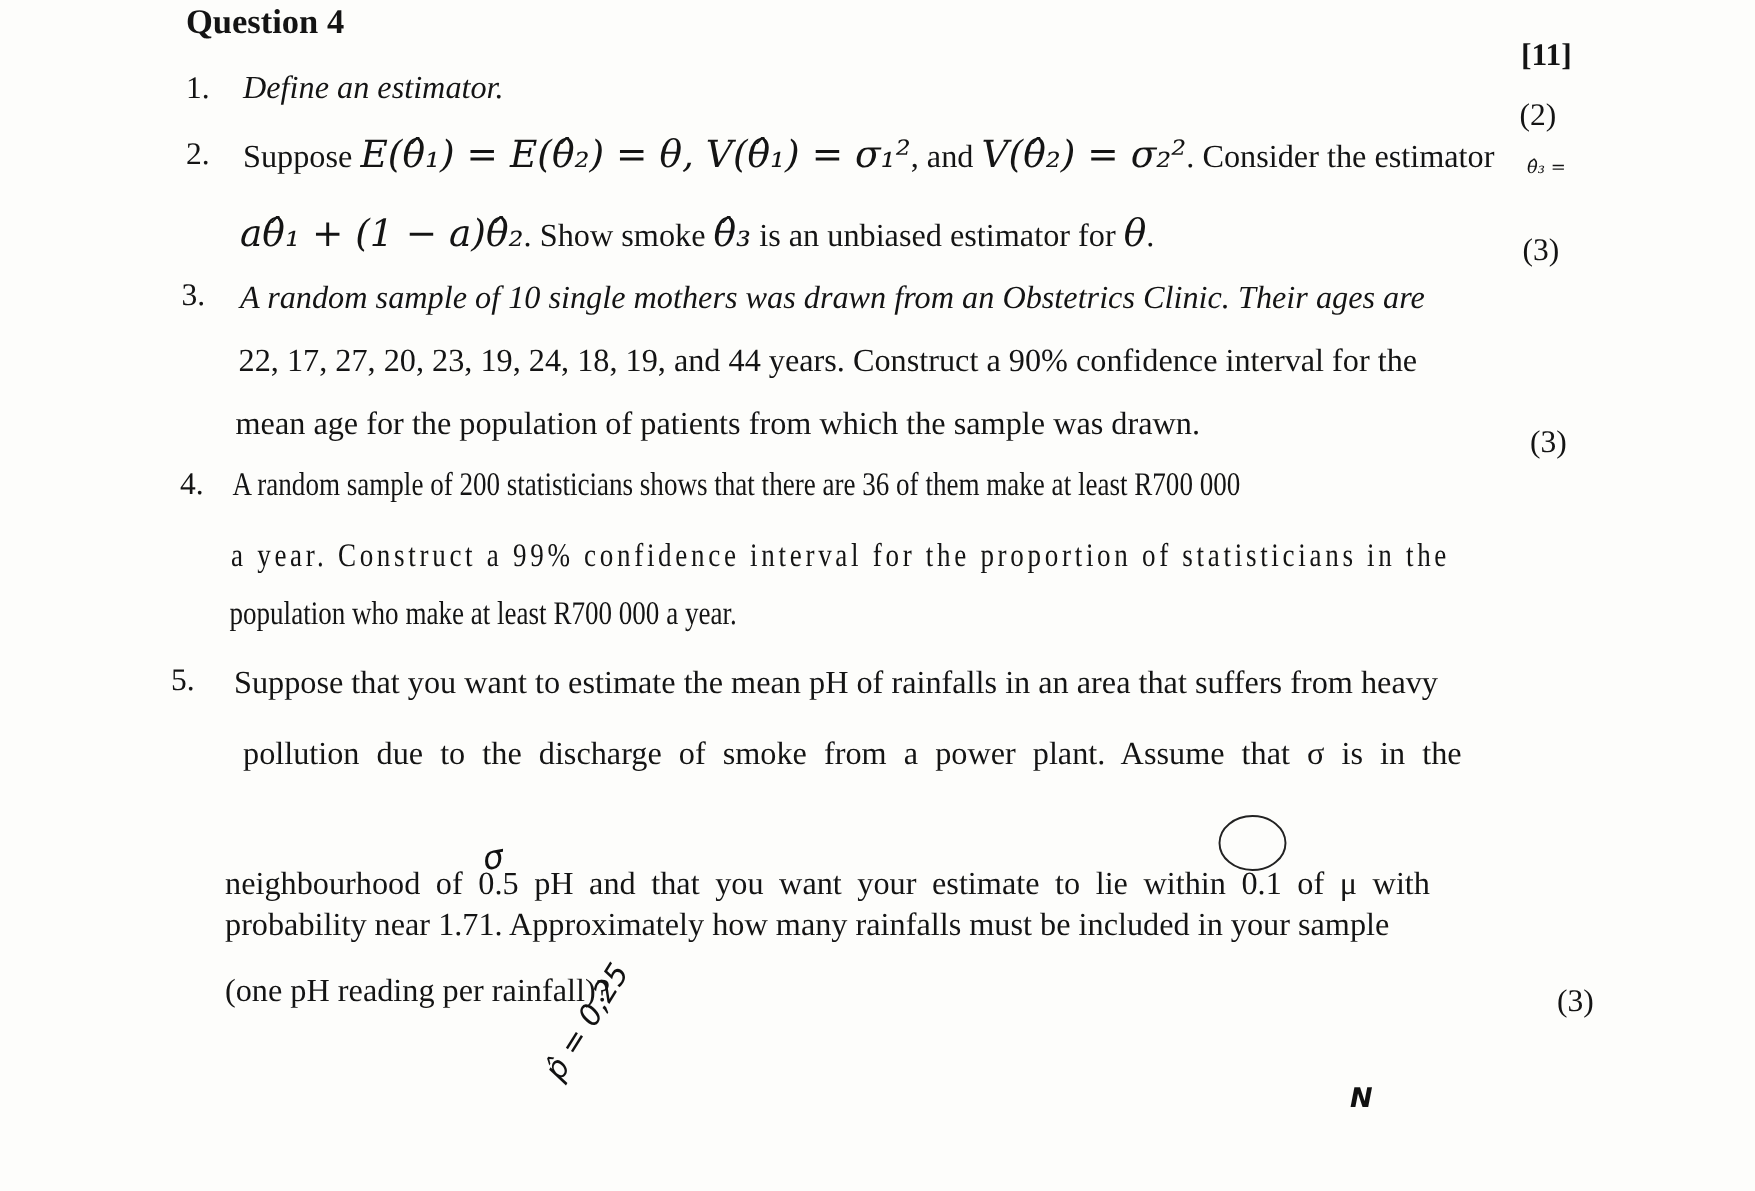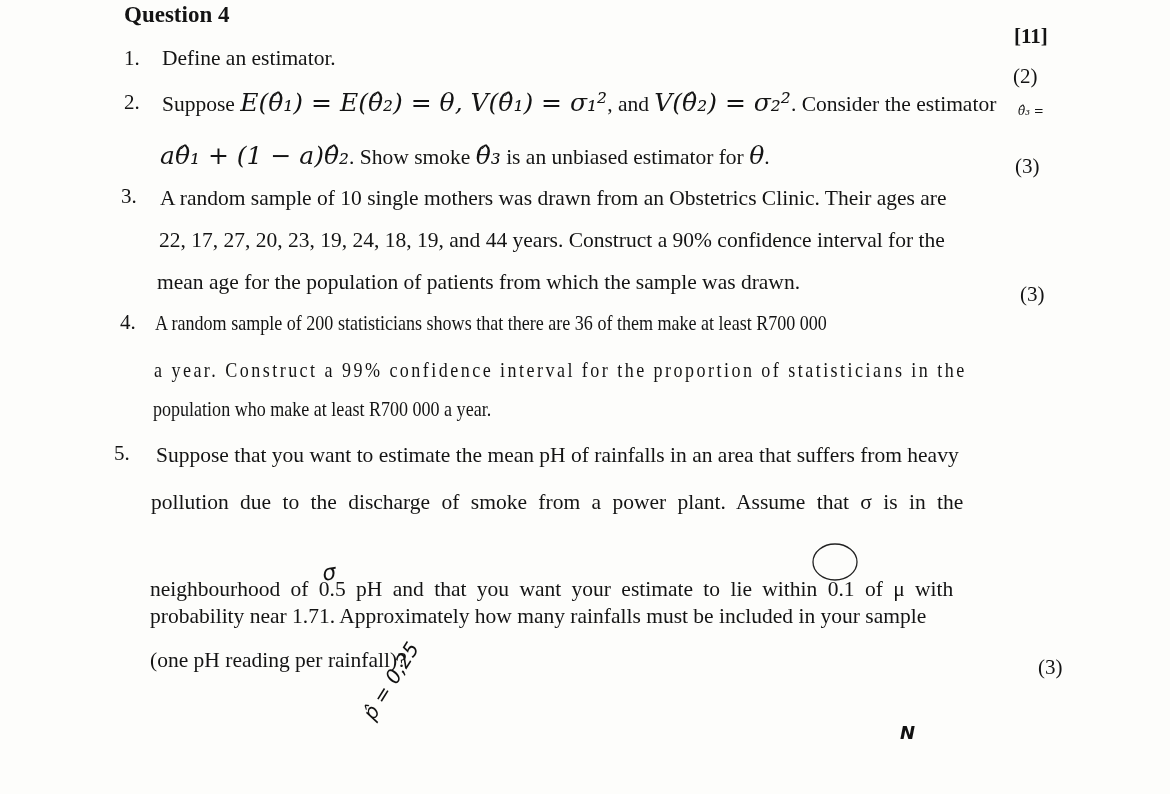--- a/index.html
+++ b/index.html
@@ -19,47 +19,47 @@
   .cond { transform:scaleX(0.82); transform-origin:left center; font-size:22px; }
   .hand { font-family:"DejaVu Sans", sans-serif; font-style:italic; color:#111; }
 </style>
 </head>
 <body>
 
 <div class="abs title">Question 4</div>
 <div class="abs marks" style="left:1014px;top:24px;font-weight:bold;">[11]</div>
 
 <div class="abs num" style="left:124px;top:46px;">1.</div>
-<div class="abs line" style="left:162px;top:46px;">Define an estimator.</div>
+<div class="abs line" style="left:162px;top:46px;font-style:italic;">Define an estimator.</div>
 <div class="abs marks" style="left:1013px;top:64px;">(2)</div>
 
 <div class="abs num" style="left:124px;top:90px;">2.</div>
 <div class="abs line" style="left:162px;top:88px;">
   <span>Suppose </span><span class="math">E(θ̂₁) = E(θ̂₂) = θ, V(θ̂₁) = σ₁²</span><span>, and </span><span class="math">V(θ̂₂) = σ₂²</span><span>. Consider the estimator</span>
 </div>
 <div class="abs math" style="left:1018px;top:104px;font-size:12px;">θ̂₃ =</div>
 <div class="abs line" style="left:160px;top:141px;">
   <span class="math">aθ̂₁ + (1 − a)θ̂₂</span><span>. Show smoke </span><span class="math">θ̂₃</span><span> is an unbiased estimator for </span><span class="math">θ</span><span>.</span>
 </div>
 <div class="abs marks" style="left:1015px;top:154px;">(3)</div>
 
 <div class="abs num" style="left:121px;top:184px;">3.</div>
-<div class="abs line" style="left:160px;top:186px;">A random sample of 10 single mothers was drawn from an Obstetrics Clinic. Their ages are</div>
+<div class="abs line" style="left:160px;top:186px;font-style:italic;">A random sample of 10 single mothers was drawn from an Obstetrics Clinic. Their ages are</div>
 <div class="abs line" style="left:159px;top:228px;">22, 17, 27, 20, 23, 19, 24, 18, 19, and 44 years. Construct a 90% confidence interval for the</div>
 <div class="abs line" style="left:157px;top:270px;">mean age for the population of patients from which the sample was drawn.</div>
 <div class="abs marks" style="left:1020px;top:282px;">(3)</div>
 
 <div class="abs num" style="left:120px;top:310px;">4.</div>
 <div class="abs cond" style="left:155px;top:310px;">A random sample of 200 statisticians shows that there are 36 of them make at least R700 000</div>
 <div class="abs cond" style="left:154px;top:357px;letter-spacing:3px;">a year. Construct a 99% confidence interval for the proportion of statisticians in the</div>
 <div class="abs cond" style="left:153px;top:396px;">population who make at least R700 000 a year.</div>
 
 <div class="abs num" style="left:114px;top:441px;">5.</div>
 <div class="abs line" style="left:156px;top:443px;">Suppose that you want to estimate the mean pH of rainfalls in an area that suffers from heavy</div>
-<div class="abs line" style="left:151px;top:490px;word-spacing:6px;text-align:right;">pollution due to the discharge of smoke from a power plant. Assume that σ is in the</div>
+<div class="abs line" style="left:162px;top:490px;word-spacing:6px;text-align:right;">pollution due to the discharge of smoke from a power plant. Assume that σ is in the</div>
 <div class="abs line" style="left:150px;top:545px;word-spacing:5px;margin-top:32px;">neighbourhood of 0.5 pH and that you want your estimate to lie within 0.1 of μ with</div>
 <div class="abs line" style="left:150px;top:604px;">probability near 1.71. Approximately how many rainfalls must be included in your sample</div>
 <div class="abs line" style="left:150px;top:648px;">(one pH reading per rainfall)?</div>
 <div class="abs marks" style="left:1038px;top:655px;">(3)</div>
 
 <div class="abs hand" style="left:322px;top:560px;font-size:22px;transform:rotate(-10deg);">σ</div>
 <svg class="abs" style="left:800px;top:532px;" width="70" height="60">
   <ellipse cx="35" cy="30" rx="22" ry="18" fill="none" stroke="#222" stroke-width="1.3"></ellipse>
 </svg>
 <div class="abs hand" style="left:378px;top:700px;font-size:20px;transform:rotate(-58deg);transform-origin:left bottom;">p̂ = 0,25</div>

